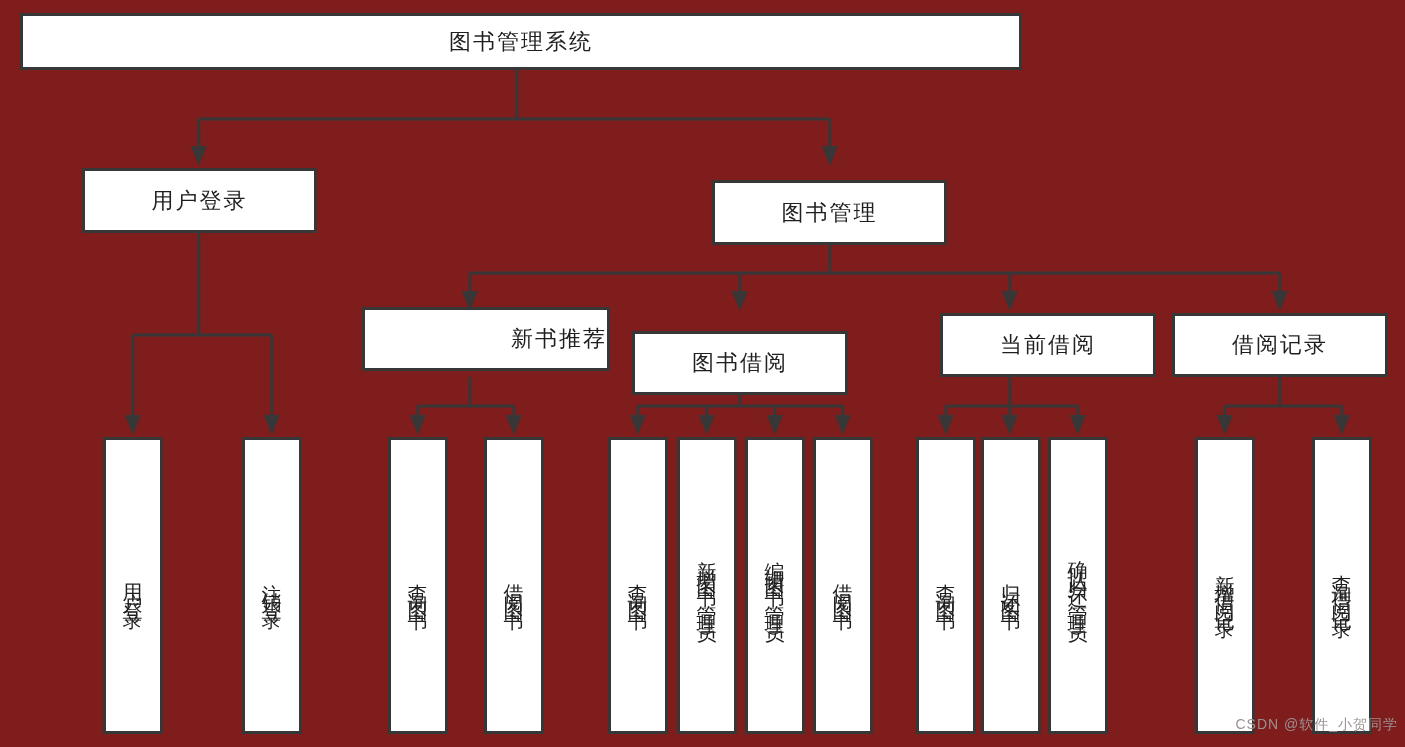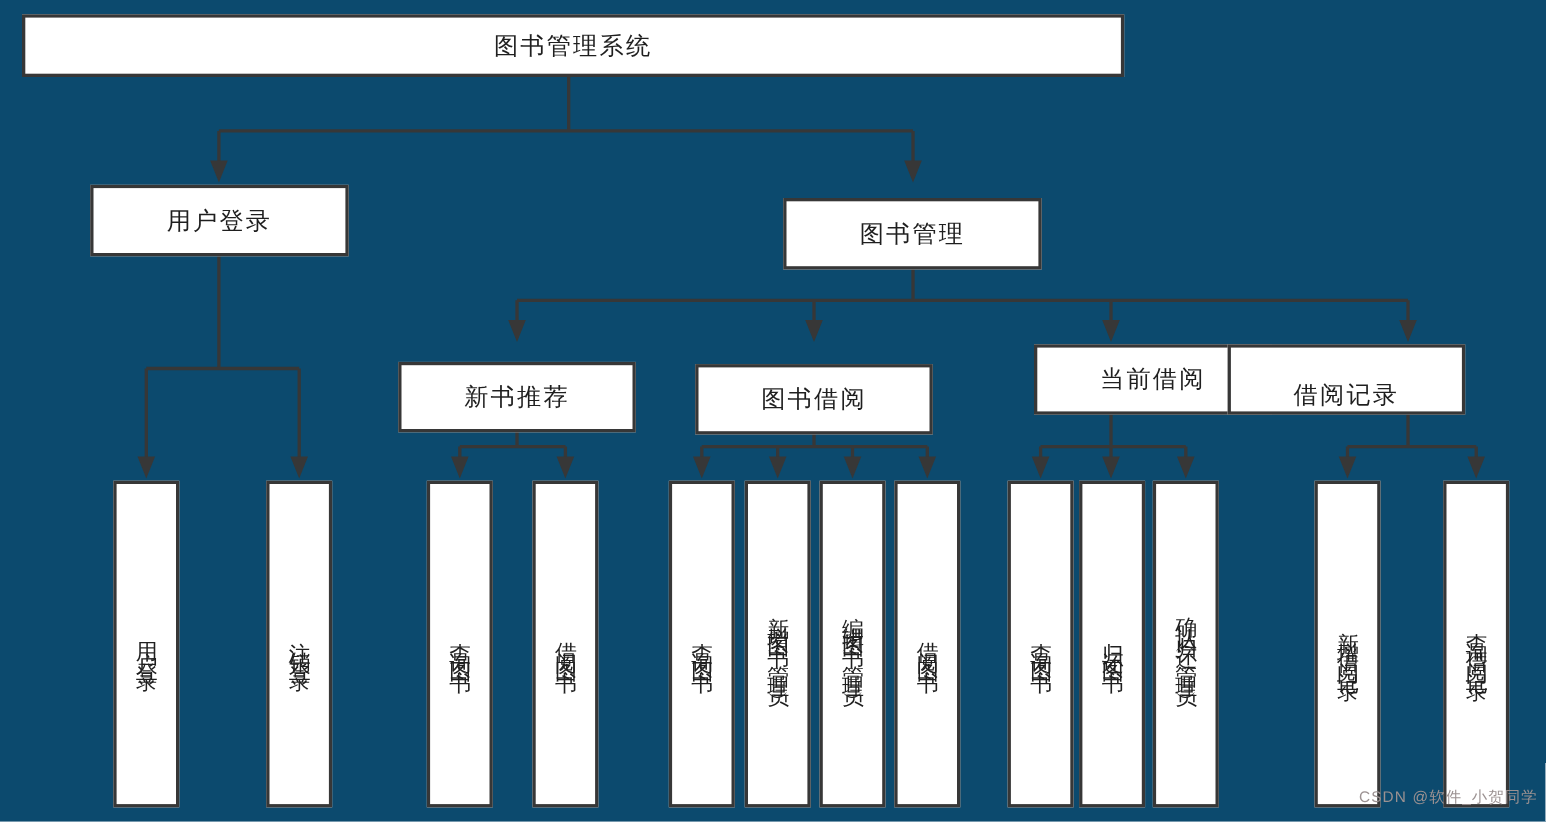--- a/index.html
+++ b/index.html
@@ -4,21 +4,21 @@
 <style>
   html, body {
     margin: 0;
     padding: 0;
     background: #ffffff;
   }
   .canvas {
     position: relative;
     width: 1405px;
     height: 747px;
-    background: #0c4a6e;
+    background: #7f1d1d;
     overflow: hidden;
     font-family: "Liberation Sans", "DejaVu Sans", sans-serif;
   }
   .connectors {
     position: absolute;
     left: 0;
     top: 0;
     z-index: 0;
   }
   .node {
@@ -124,30 +124,30 @@
     <span>图书管理系统</span>
   </div>
 
   <div class="node" style="left:82px; top:168px; width:235px; height:65px;">
     <span>用户登录</span>
   </div>
   <div class="node" style="left:712px; top:180px; width:235px; height:65px;">
     <span>图书管理</span>
   </div>
 
-  <div class="node" style="left:362px; top:329px; width:216px; height:64px;">
+  <div class="node" style="left:362px; top:307px; width:248px; height:64px;justify-content:flex-end;">
     <span>新书推荐</span>
   </div>
   <div class="node" style="left:632px; top:331px; width:216px; height:64px;">
     <span>图书借阅</span>
   </div>
   <div class="node" style="left:940px; top:313px; width:216px; height:64px;">
     <span>当前借阅</span>
   </div>
-  <div class="node" style="left:1116px; top:313px; width:216px; height:64px;align-items:flex-end;">
+  <div class="node" style="left:1172px; top:313px; width:216px; height:64px;">
     <span>借阅记录</span>
   </div>
 
   <div class="leaf" style="left:103px;">
     <span>用户登录</span>
   </div>
   <div class="leaf" style="left:242px;">
     <span>注销登录</span>
   </div>
 

